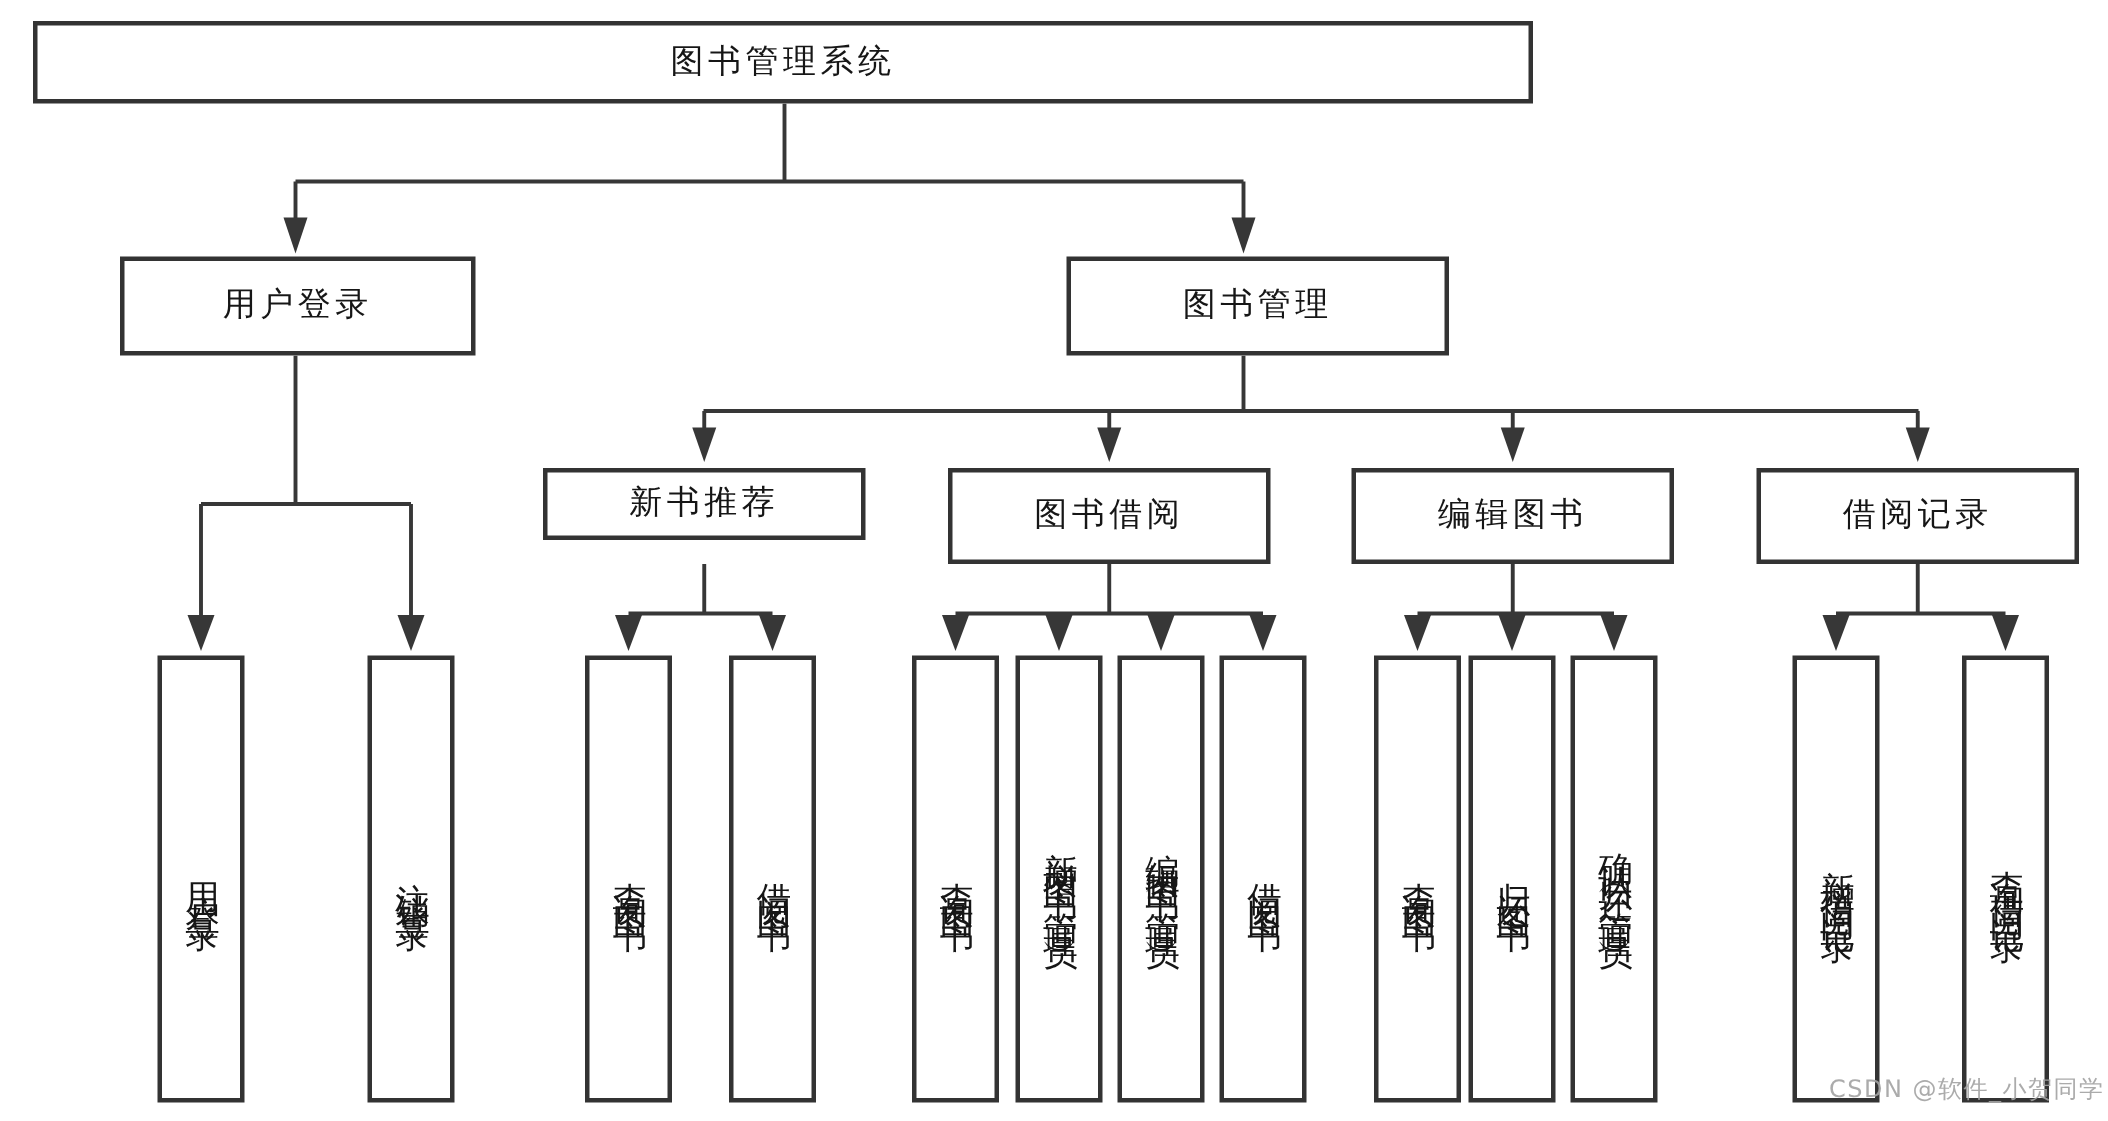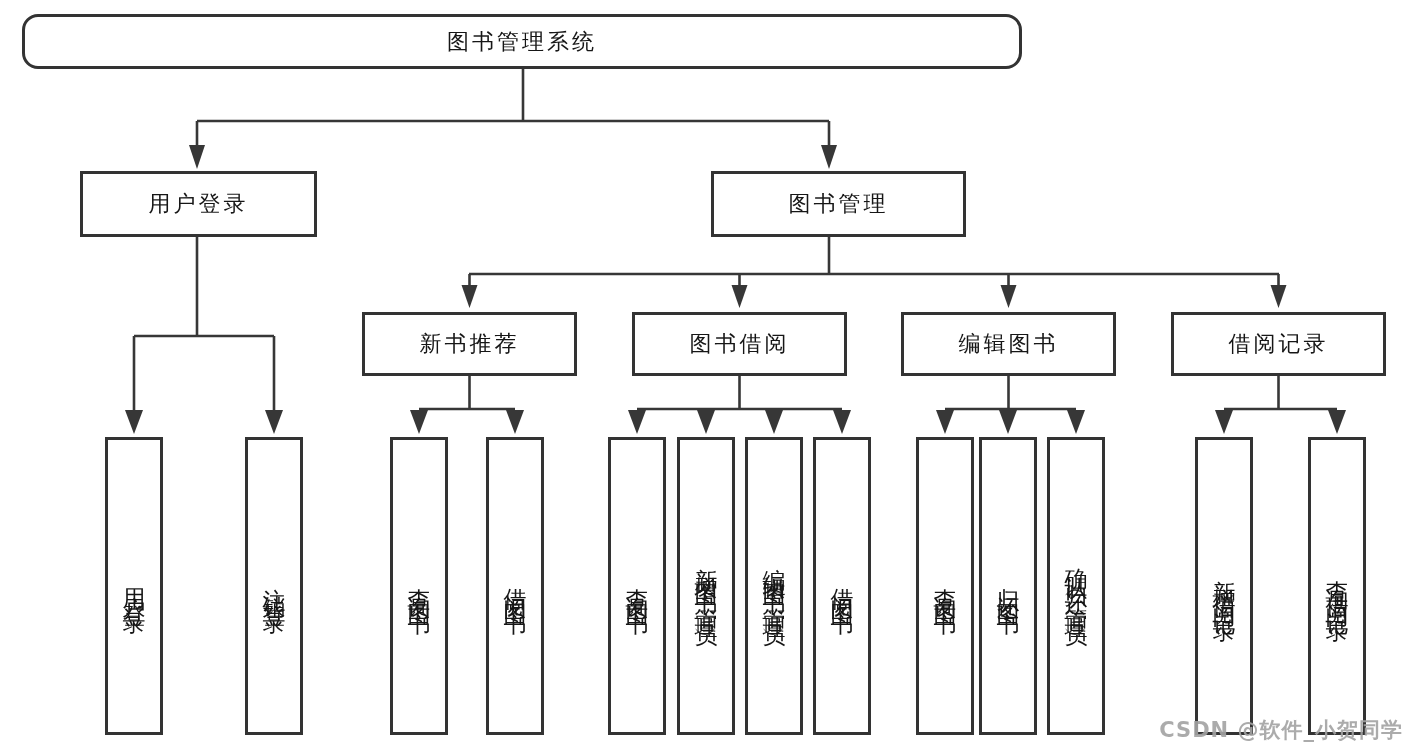--- a/index.html
+++ b/index.html
@@ -31,45 +31,44 @@
     white-space: nowrap;
   }
   .vbox {
     writing-mode: vertical-rl;
     text-orientation: mixed;
     font-size: 23px;
     letter-spacing: 8px;
     line-height: 1;
   }
   
-  #n-root          { left: 22px;   top: 14px;  width: 1000px; height: 55px; border-radius: 16px; }
+  #n-root          { left: 22px;   top: 14px;  width: 1000px; height: 55px; }
   #n-user-login    { left: 80px;   top: 171px; width: 237px;  height: 66px; }
   #n-book-mgmt     { left: 711px;  top: 171px; width: 255px;  height: 66px; }
-  #n-newbook       { left: 362px;  top: 312px; width: 215px;  height: 64px; }
+  #n-newbook       { left: 362px;  top: 312px; width: 215px;  height: 48px; }
   #n-bookborrow    { left: 632px;  top: 312px; width: 215px;  height: 64px; }
   #n-currentborrow { left: 901px;  top: 312px; width: 215px;  height: 64px; }
   #n-borrowrecord  { left: 1171px; top: 312px; width: 215px;  height: 64px; }
   .leaf { top: 437px; width: 58px; height: 298px; }
   #l-ul1 { left: 105px; }  #l-ul2 { left: 245px; }
   #l-nb1 { left: 390px; }  #l-nb2 { left: 486px; }
   #l-bb1 { left: 608px; }  #l-bb2 { left: 677px; }
   #l-bb3 { left: 745px; }  #l-bb4 { left: 813px; }
   #l-cb1 { left: 916px; }  #l-cb2 { left: 979px; }  #l-cb3 { left: 1047px; }
   #l-br1 { left: 1195px; } #l-br2 { left: 1308px; }
   #watermark {
     position: absolute;
     right: 2px;
     top: 716px;
     z-index: 5;
-    font-size: 21px;
+    font-size: 16px;
     letter-spacing: 1px;
     color: #a3a3a3;
     opacity: 0.9;
     white-space: nowrap;
-    font-weight: bold;
   }
 </style>
 </head>
 <body>
 
 <div id="stage">
 
   <svg id="wires" width="1405" height="747" viewBox="0 0 1405 747">
     <g stroke="#373737" stroke-width="2.6" fill="none">
 

